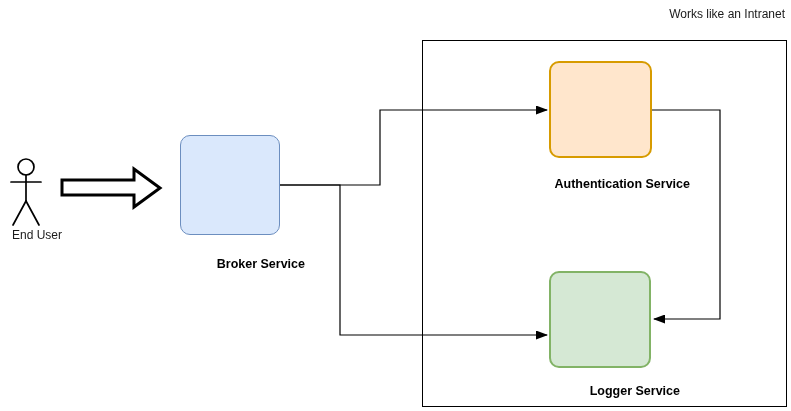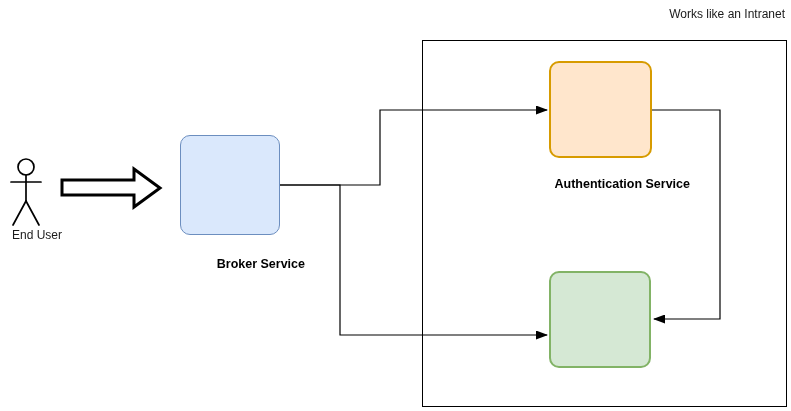--- a/index.html
+++ b/index.html
@@ -118,16 +118,17 @@
 
   <div class="node node-logger" style="background-color: rgb(213, 232, 212); border-color: rgb(130, 179, 102);"></div>
 
   <div class="lbl lbl-title">Works like an Intranet</div>
 
 
   <div class="lbl lbl-bold lbl-broker">Broker Service</div>
 
   <div class="lbl lbl-bold lbl-auth">Authentication Service</div>
 
+  <div class="lbl lbl-bold lbl-logger">Logger Service</div>
 
   <div class="lbl lbl-enduser">End User</div>
 
 </div>
 
 </body></html>

